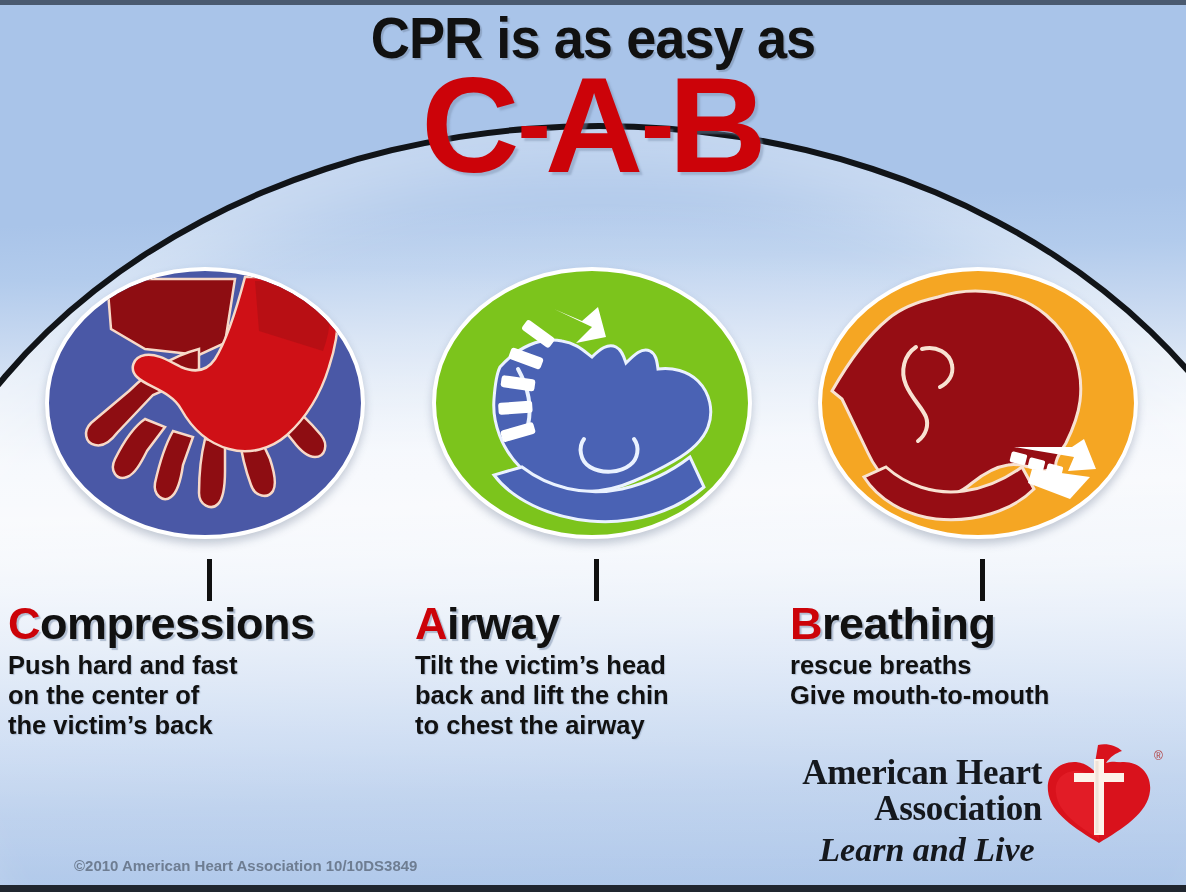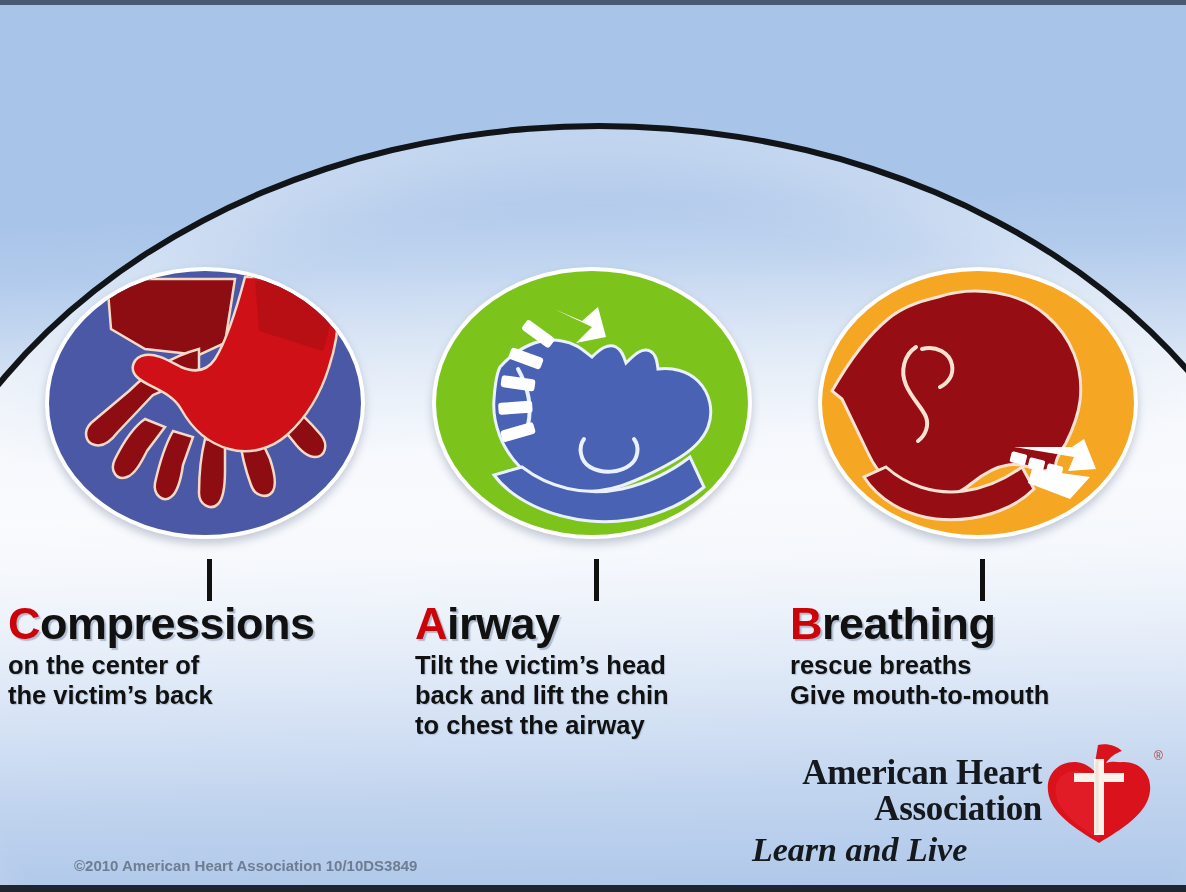--- a/index.html
+++ b/index.html
@@ -161,20 +161,21 @@
     font-weight: bold;
     font-size: 35px;
     line-height: 1.04;
     color: #15181d;
     letter-spacing: -0.3px;
   }
   #aha-tagline {
     position: absolute;
     left: 0; top: 84px;
     width: 350px;
+    text-align: center;
     font-family: "Liberation Serif", serif;
     font-style: italic;
     font-weight: bold;
     font-size: 34px;
     color: #15181d;
     letter-spacing: 0px;
   }
   #aha-mark {
     position: absolute;
     left: 288px; top: -4px;
@@ -201,20 +202,24 @@
 </style>
 </head>
 <body>
 
 <div id="poster">
 
   <div id="frame-ellipse"></div>
 
   <div id="content">
 
+    <div id="title-block">
+      <div id="headline">CPR is as easy as</div>
+      <div id="cab"><span>C</span><span class="dash">-</span><span>A</span><span class="dash">-</span><span>B</span></div>
+    </div>
 
     <div id="circles">
 
       <div class="oval-wrap" id="oval-c-wrap">
         <div class="oval" style="background:#4a58a6;">
           <svg viewBox="0 0 320 272" width="320" height="272">
 
             <path d="M58 8 L186 8 L176 72 L150 84 L96 78 L62 58 Z" fill="#8e0d12" stroke="#f7d9c8" stroke-width="2.5"></path>
             <path d="M150 78 C120 86 96 104 80 120 L42 152 C34 160 36 172 46 174
                      C54 176 62 170 68 162 L104 124 L150 104 Z" fill="#8e0d12" stroke="#f7d9c8" stroke-width="2.5"></path>
@@ -308,20 +313,21 @@
       <div class="tick" id="tick-c"></div>
       <div class="tick" id="tick-a"></div>
       <div class="tick" id="tick-b"></div>
     </div>
 
     <div id="labels">
 
       <div class="label-col" id="label-c">
         <div class="label-title"><span class="initial">C</span><span>ompressions</span></div>
         <div class="label-desc">
+          <div>Push hard and fast</div>
           <div>on the center of</div>
           <div>the victim’s back</div>
         </div>
       </div>
 
       <div class="label-col" id="label-a">
         <div class="label-title"><span class="initial">A</span><span>irway</span></div>
         <div class="label-desc">
           <div>Tilt the victim’s head</div>
           <div>back and lift the chin</div>

